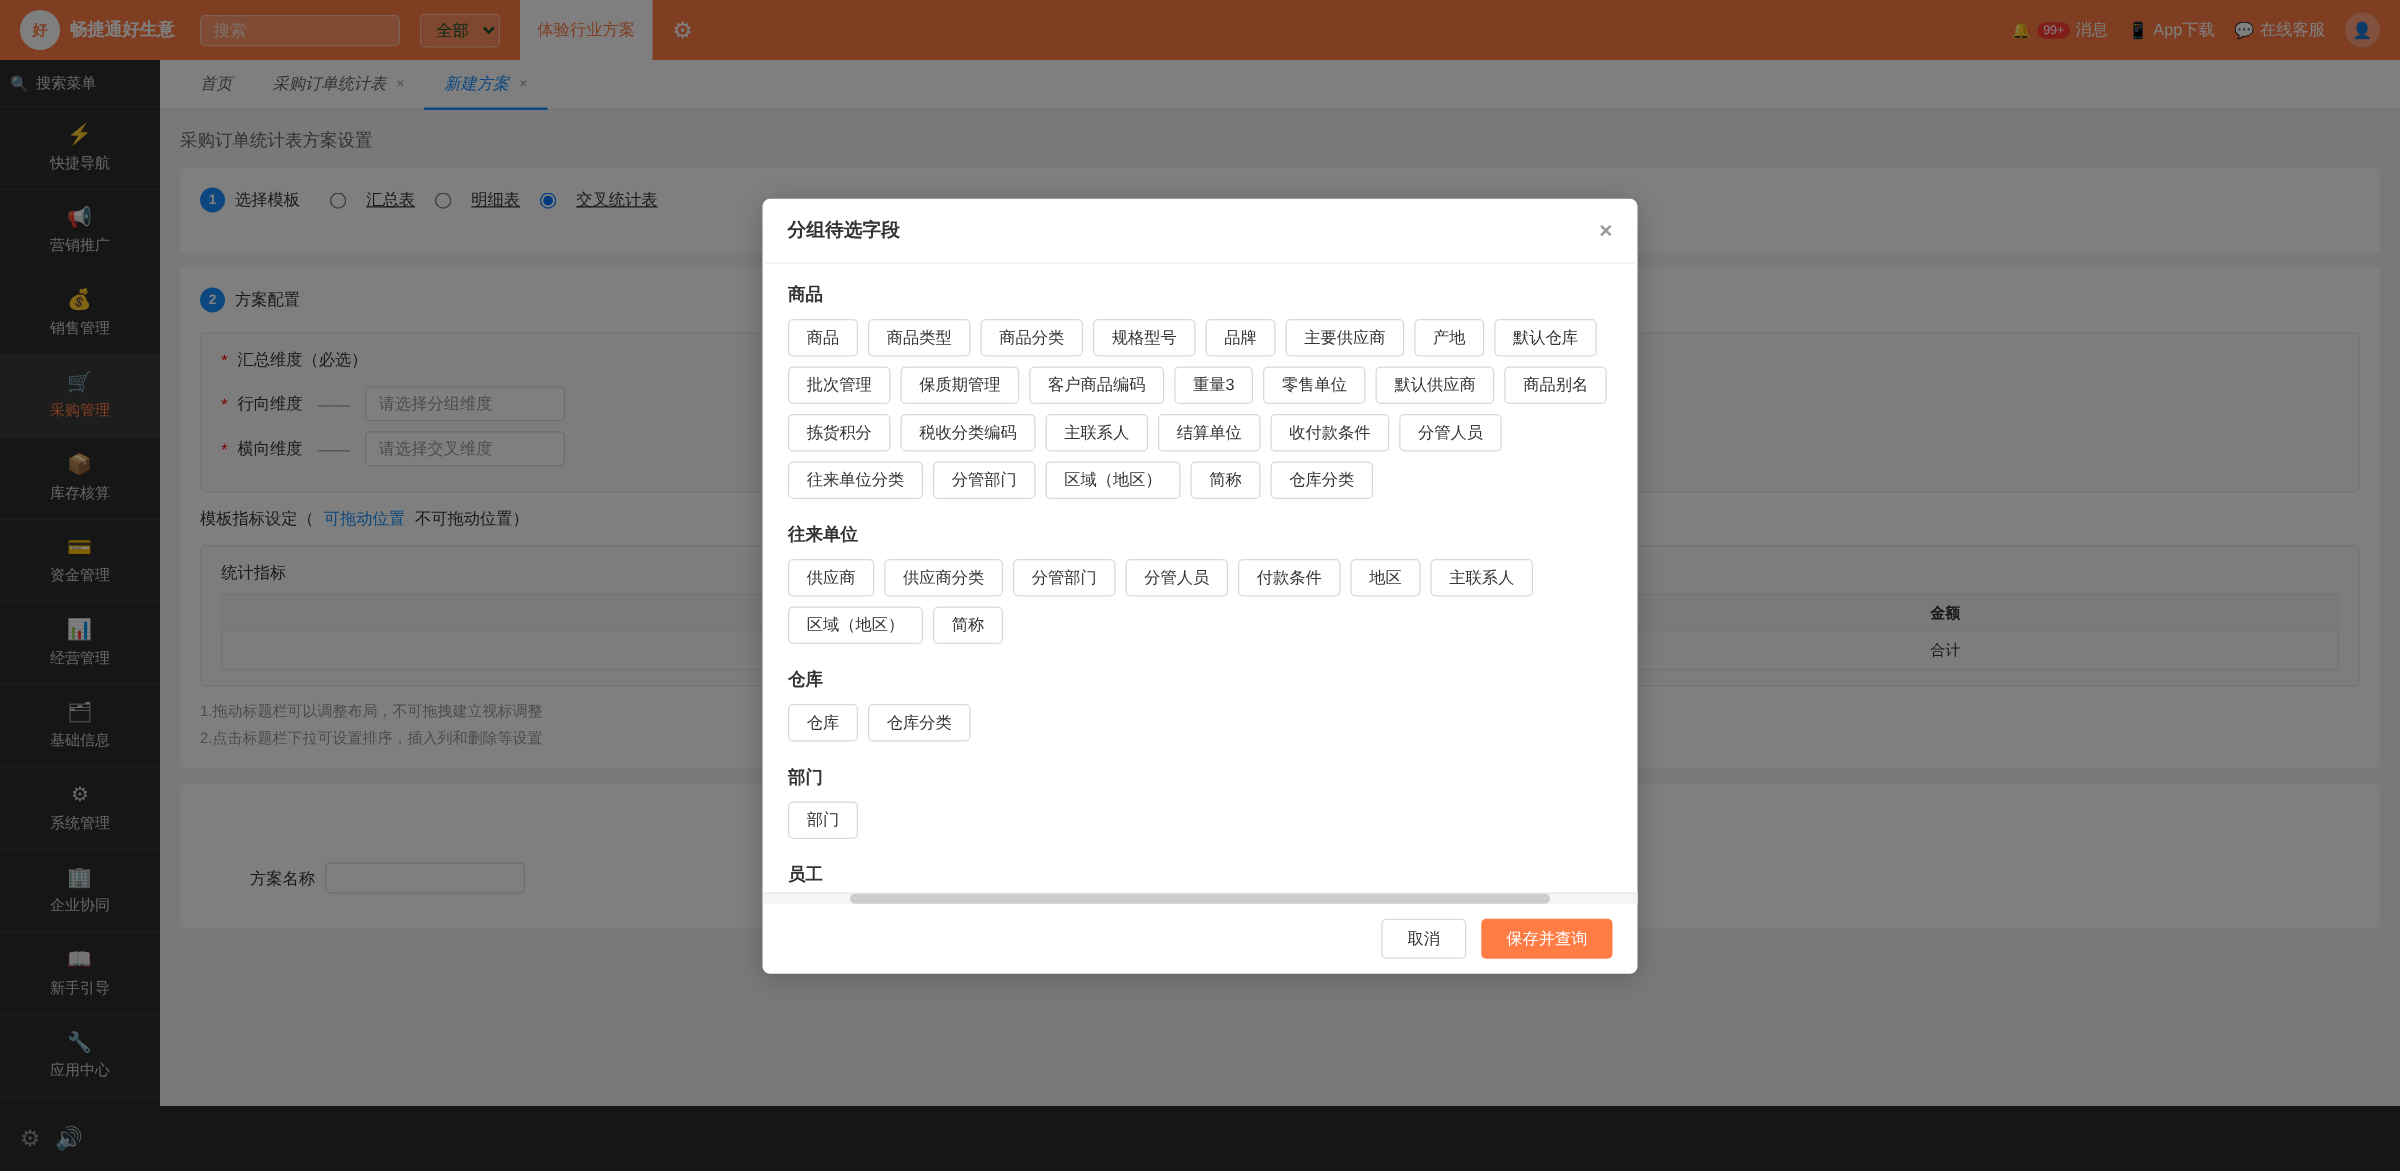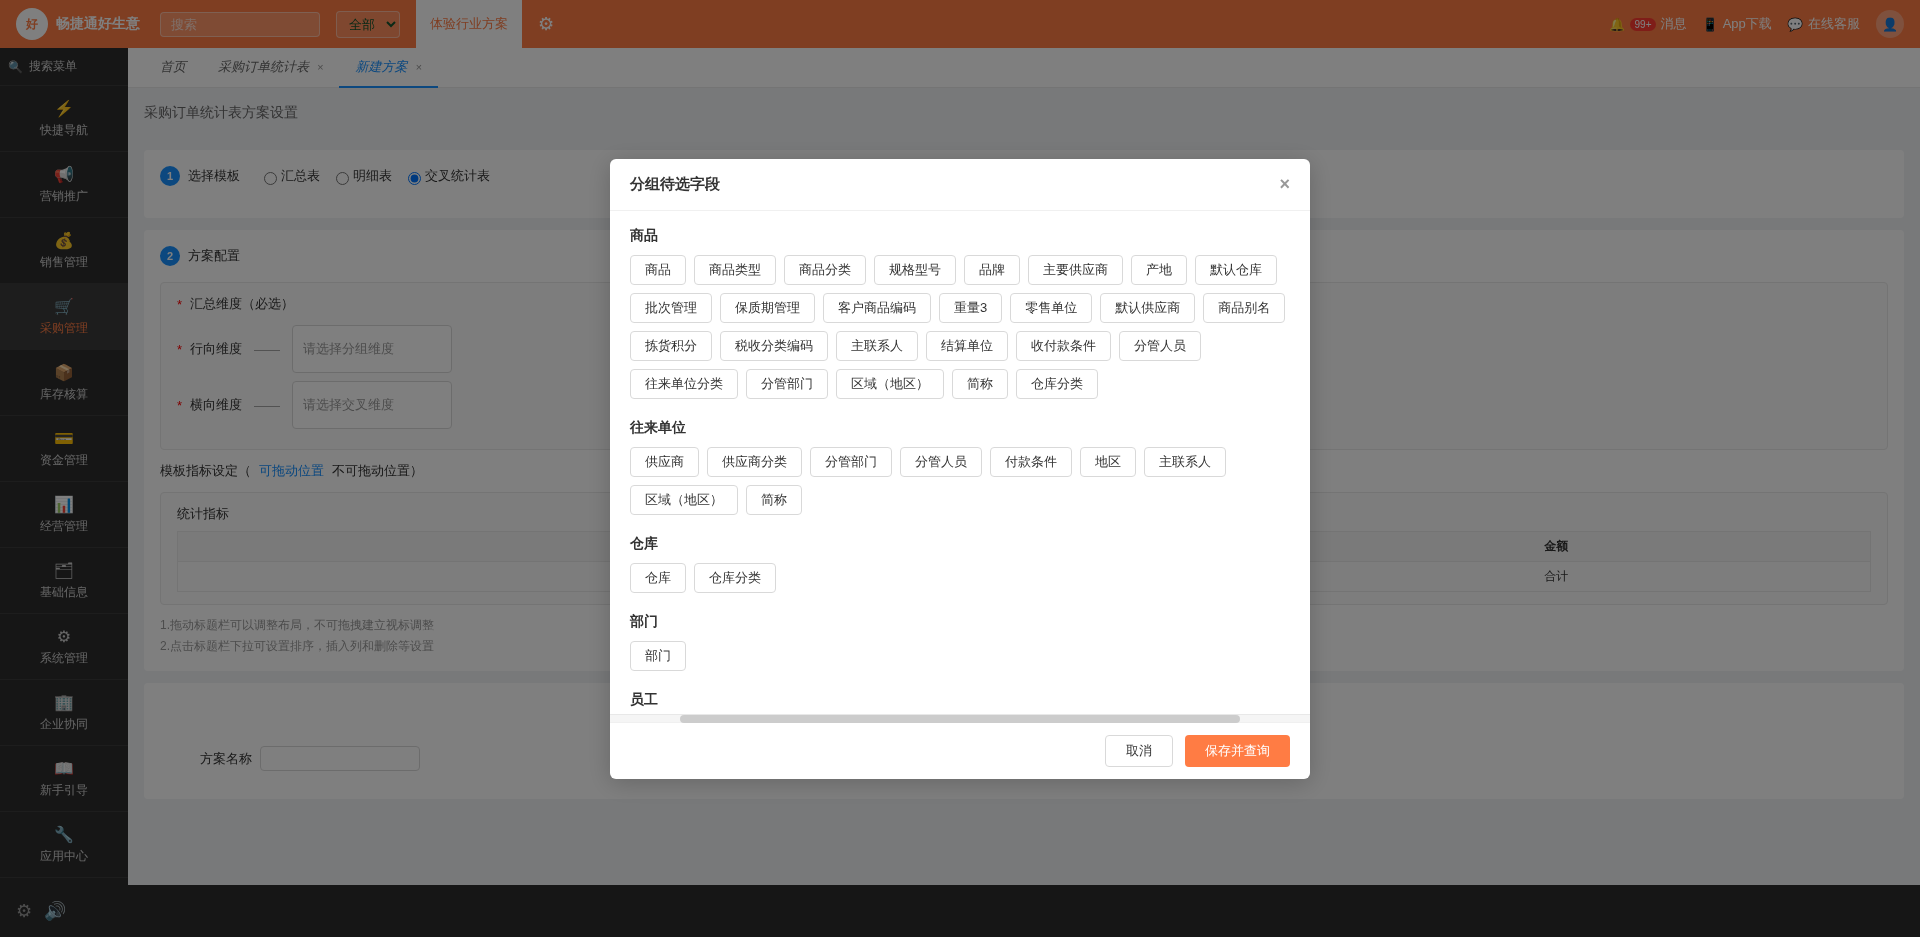--- a/index.html
+++ b/index.html
@@ -159,21 +159,21 @@
       margin-left: 128px;
       padding: 16px;
       min-height: calc(100vh - 88px);
       background: #f0f2f5;
     }
 
     
     .page-title {
       font-size: 14px;
       color: #666;
-      margin-bottom: 28px;
+      margin-bottom: 12px;
     }
 
     
     .card {
       background: white;
       border-radius: 4px;
       padding: 16px;
       margin-bottom: 12px;
     }
 
@@ -328,21 +328,21 @@
     }
     .modal-hscroll-thumb {
       height: 8px;
       width: 80%;
       background: #ccc;
       border-radius: 4px;
       margin: 0 auto;
     }
 
     .radio-group { display: flex; gap: 16px; align-items: center; }
-    .radio-item { display: flex; align-items: flex-end; gap: 4px; font-size: 13px; cursor: pointer; }
+    .radio-item { display: flex; align-items: center; gap: 16px; font-size: 13px; cursor: pointer; text-decoration: underline; }
 
     .section-area {
       background: #fafafa;
       border: 1px solid #e8e8e8;
       border-radius: 4px;
       padding: 12px 16px;
       margin-bottom: 12px;
     }
     .section-row {
       display: flex;
@@ -350,21 +350,21 @@
       gap: 8px;
       margin-bottom: 8px;
     }
     .required-star { color: red; }
     .arrow { color: #999; margin: 0 4px; }
     .select-placeholder {
       color: #999;
       font-size: 13px;
       border: 1px solid #d9d9d9;
       border-radius: 4px;
-      padding: 14px 10px;
+      padding: 4px 10px;
       background: white;
       min-width: 160px;
     }
     .dimension-table {
       width: 100%;
       border-collapse: collapse;
       margin-top: 8px;
     }
     .dimension-table th, .dimension-table td {
       border: 1px solid #e8e8e8;

